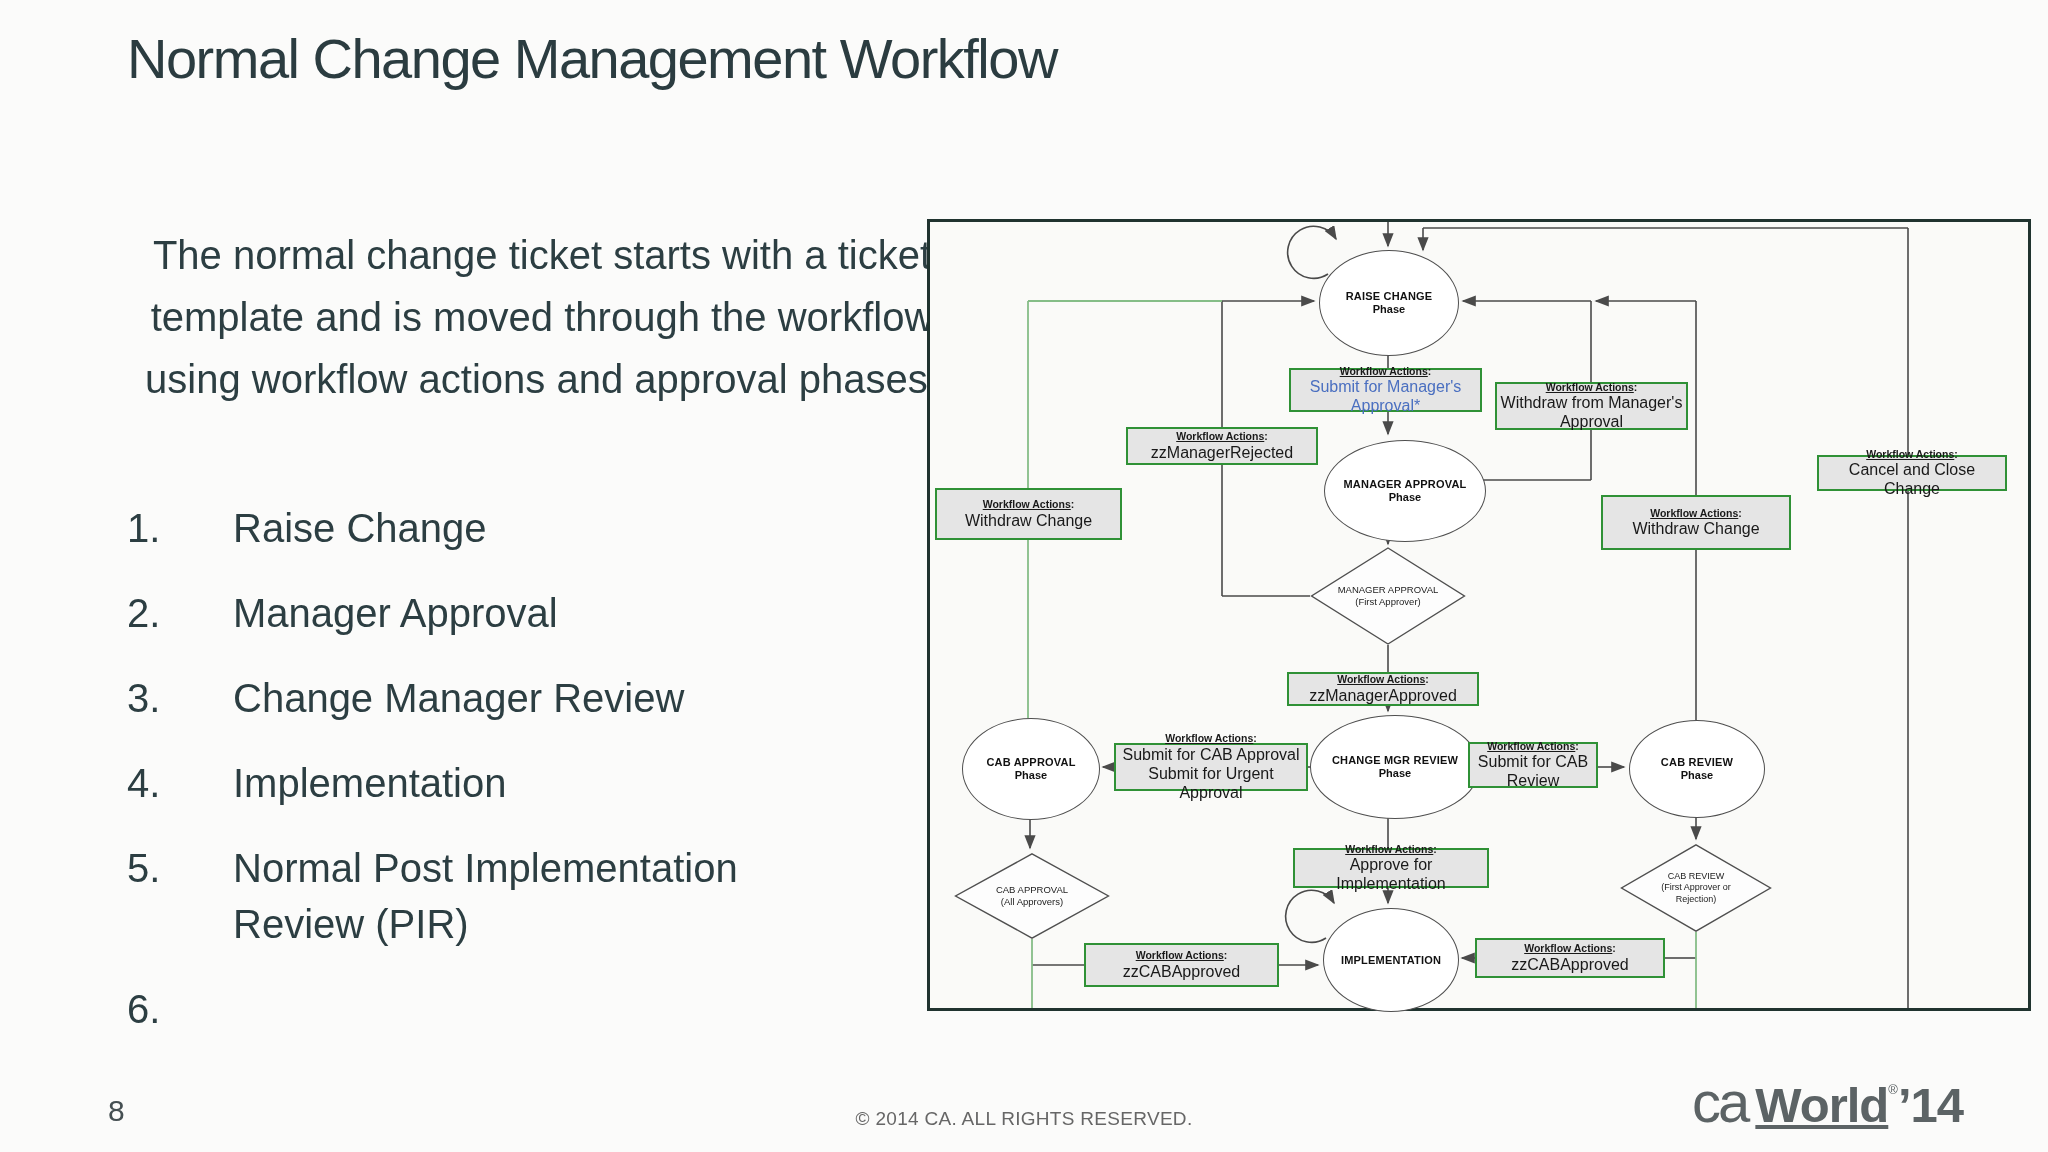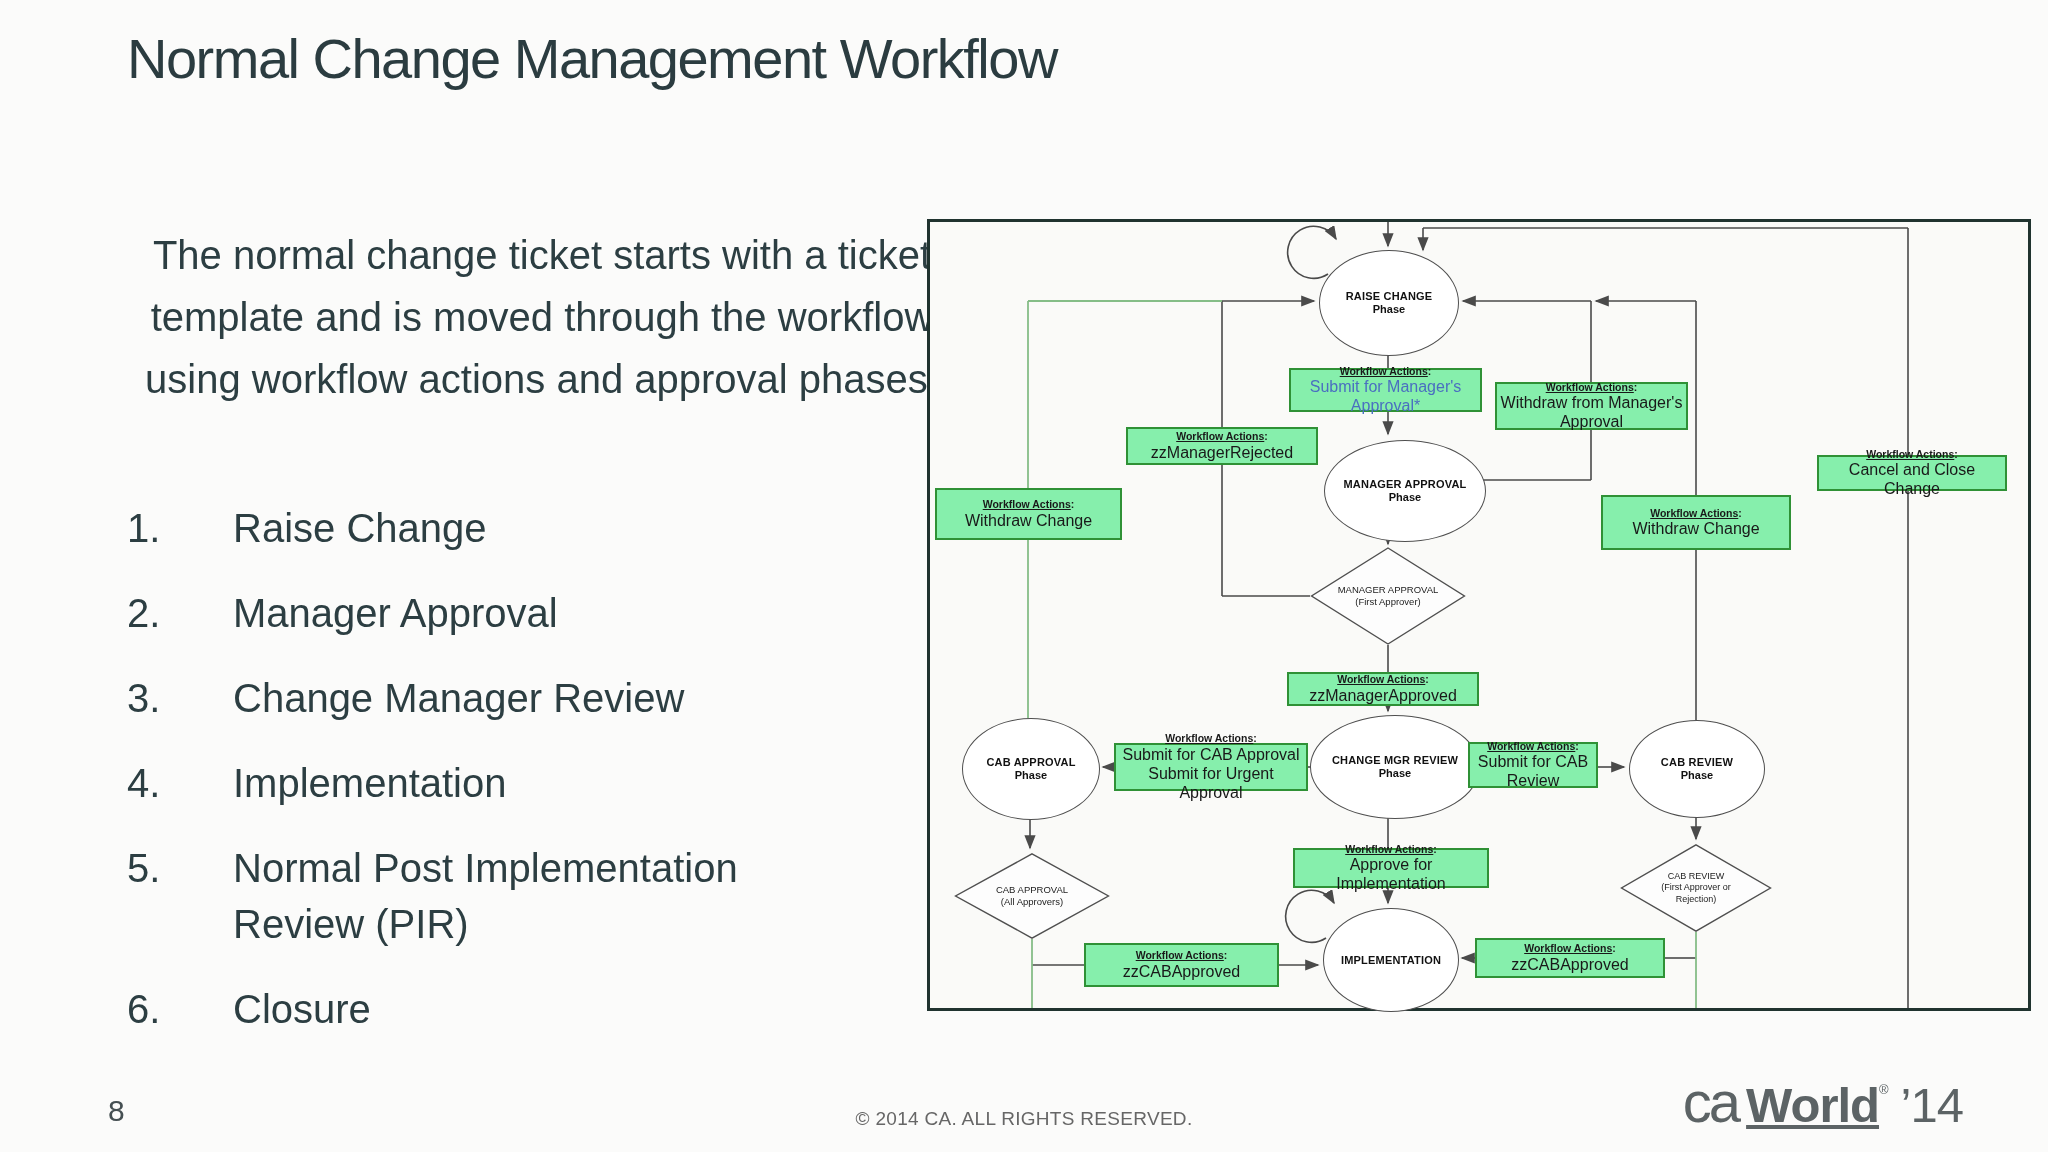--- a/index.html
+++ b/index.html
@@ -15,36 +15,36 @@
   .list-num{width:106px;flex:0 0 106px;}
   .list-label{flex:1;}
   
   .page-num{position:absolute;left:108px;top:1094px;font-size:30px;color:#454f52;}
   .copyright{position:absolute;left:50%;transform:translateX(-50%);top:1108px;font-size:19px;
          color:#666;letter-spacing:.3px;}
   .logo{position:absolute;right:85px;top:1068px;color:#5c6365;white-space:nowrap;}
   .logo .ca{font-size:58px;font-weight:400;letter-spacing:-3px;}
   .logo .world{font-size:49px;font-weight:700;letter-spacing:-1px;margin-left:8px;text-decoration:underline;}
   .logo .reg{font-size:13px;vertical-align:28px;font-weight:400;}
-  .logo .year{font-size:49px;font-weight:400;letter-spacing:-1px;margin-left:12px;}
+  .logo .year{font-size:49px;font-weight:700;letter-spacing:-1px;}
   
   #diagram{position:absolute;left:927px;top:219px;width:1104px;height:792px;
            border:3px solid #20332f;background:#fafaf8;box-sizing:border-box;}
   #wires{position:absolute;inset:0;width:100%;height:100%;z-index:0;}
   .phase{position:absolute;z-index:2;background:#fff;border:1.5px solid #4f4f4f;border-radius:50%;
          display:flex;flex-direction:column;align-items:center;justify-content:center;
          text-align:center;color:#111;}
   .p-n{font-size:11px;font-weight:700;line-height:1.15;letter-spacing:.2px;}
   .p-s{font-size:11px;font-weight:700;line-height:1.3;}
   .dec{position:absolute;z-index:2;}
   .dec svg{position:absolute;inset:0;width:100%;height:100%;}
   .dec polygon{fill:#fdfdfd;stroke:#4f4f4f;stroke-width:1.4;vector-effect:non-scaling-stroke;}
   .d-l{position:absolute;inset:0;display:flex;flex-direction:column;align-items:center;
        justify-content:center;text-align:center;font-size:9.5px;line-height:1.25;color:#222;}
-  .wa{position:absolute;z-index:2;background:#86efac;border:2px solid #2f9136;box-sizing:border-box;
+  .wa{position:absolute;z-index:2;background:#e5e5e5;border:2px solid #2f9136;box-sizing:border-box;
       display:flex;flex-direction:column;align-items:center;justify-content:center;
       text-align:center;color:#191919;padding:10px 2px;}
   .wa-t{font-size:10.5px;font-weight:700;line-height:1.2;}
   .wa-t .u{text-decoration:underline;}
   .wa-x{font-size:16px;line-height:1.2;}
   .wa-x.blue{color:#4a6fc0;}
 </style>
 </head>
 <body>
 
@@ -70,21 +70,20 @@
     <div class="list-item">
       <span class="list-num">4.</span>
       <span class="list-label">Implementation</span>
     </div>
     <div class="list-item" style="width:640px">
       <span class="list-num">5.</span>
       <span class="list-label">Normal Post Implementation Review (PIR)</span>
     </div>
     <div class="list-item">
       <span class="list-num">6.</span>
-      <span class="list-label">Closure</span>
     </div>
   </div>
 
   <div id="diagram">
 
     <svg id="wires" viewBox="0 0 1098 786" preserveAspectRatio="none">
       <defs>
         <marker id="ar" markerWidth="9" markerHeight="7" refX="8" refY="3.5" orient="auto">
           <path d="M0,0 L9,3.5 L0,7 z" fill="#4a4a4a"></path>
         </marker>

